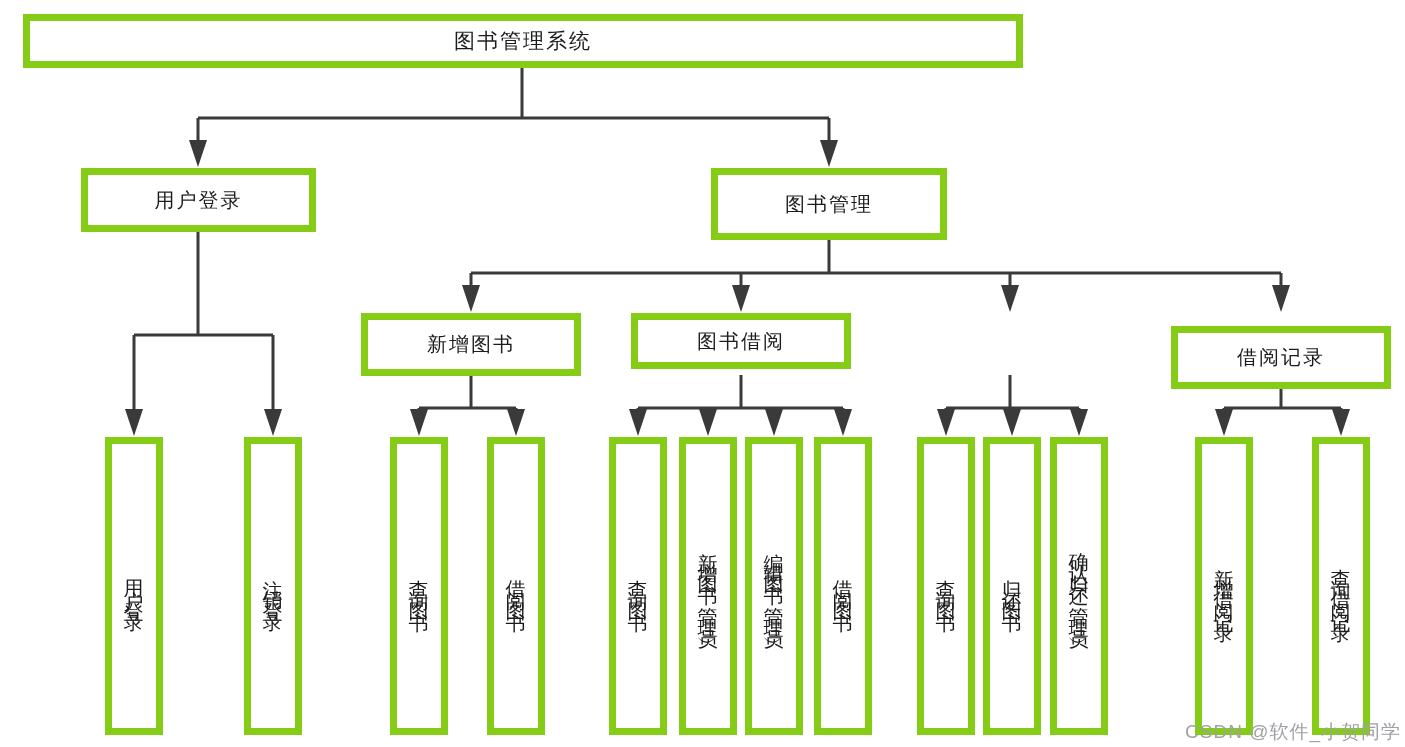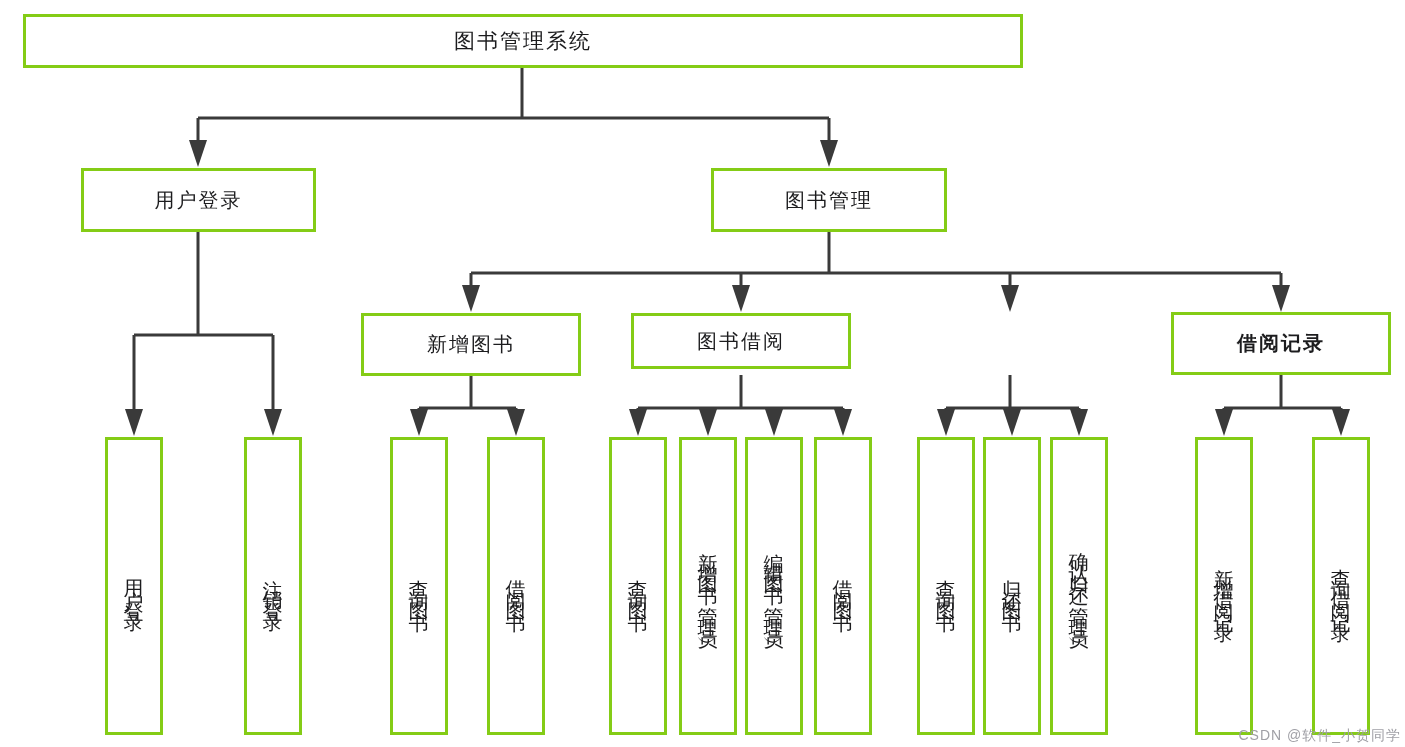--- a/index.html
+++ b/index.html
@@ -5,34 +5,34 @@
   html,body { margin:0; padding:0; background:#ffffff; }
   .canvas {
     position:relative; width:1405px; height:747px;
     background:#ffffff; overflow:hidden;
     font-family:"Liberation Sans","DejaVu Sans",sans-serif;
     color:#1c1c1e;
   }
   svg.connectors { position:absolute; left:0; top:0; width:1405px; height:747px; }
   .node {
     position:absolute; box-sizing:border-box;
-    border:3px solid #84cc16; background:#ffffff;
+    border:7px solid #84cc16; background:#ffffff;
     display:flex; align-items:center; justify-content:center;
   }
   .hnode { font-size:20px; letter-spacing:2px; }
   .root  { font-size:21px; }
   .vnode { }
   .vlabel {
     writing-mode:vertical-rl; text-orientation:mixed;
     font-size:20px; line-height:1; letter-spacing:11px;
     white-space:nowrap;
   }
   .watermark {
     position:absolute; right:4px; bottom:2px;
-    font-size:14px; letter-spacing:1px;
+    font-size:19px; letter-spacing:1px;
     color:#a0a0a6; z-index:5;
   }
 </style>
 </head>
 <body>
 
 <div class="canvas">
 
   <svg class="connectors" viewBox="0 0 1405 747" xmlns="http://www.w3.org/2000/svg">
     <path fill="none" stroke="#3a3a3a" stroke-width="3" d="M522 68 V118 M198 118 H829 M198 118 V146 M829 118 V146
@@ -65,31 +65,31 @@
     </g>
   </svg>
 
   <div class="node hnode root" style="left:23px; top:14px; width:1000px; height:54px;">
     <span>图书管理系统</span>
   </div>
 
   <div class="node hnode" style="left:81px; top:168px; width:235px; height:64px;">
     <span>用户登录</span>
   </div>
-  <div class="node hnode" style="left:711px; top:168px; width:236px; height:64px;">
+  <div class="node hnode" style="left:711px; top:168px; width:236px; height:72px;">
     <span>图书管理</span>
   </div>
 
   <div class="node hnode" style="left:361px; top:313px; width:220px; height:63px;">
     <span>新增图书</span>
   </div>
   <div class="node hnode" style="left:631px; top:313px; width:220px; height:56px;">
     <span>图书借阅</span>
   </div>
-  <div class="node hnode" style="left:1171px; top:312px; width:220px; height:63px;font-weight:bold;">
+  <div class="node hnode" style="left:1171px; top:326px; width:220px; height:63px;">
     <span>借阅记录</span>
   </div>
 
   <div class="node vnode" style="left:105px; top:437px; width:58px; height:298px;">
     <span class="vlabel">用户登录</span>
   </div>
   <div class="node vnode" style="left:244px; top:437px; width:58px; height:298px;">
     <span class="vlabel">注销登录</span>
   </div>
 

